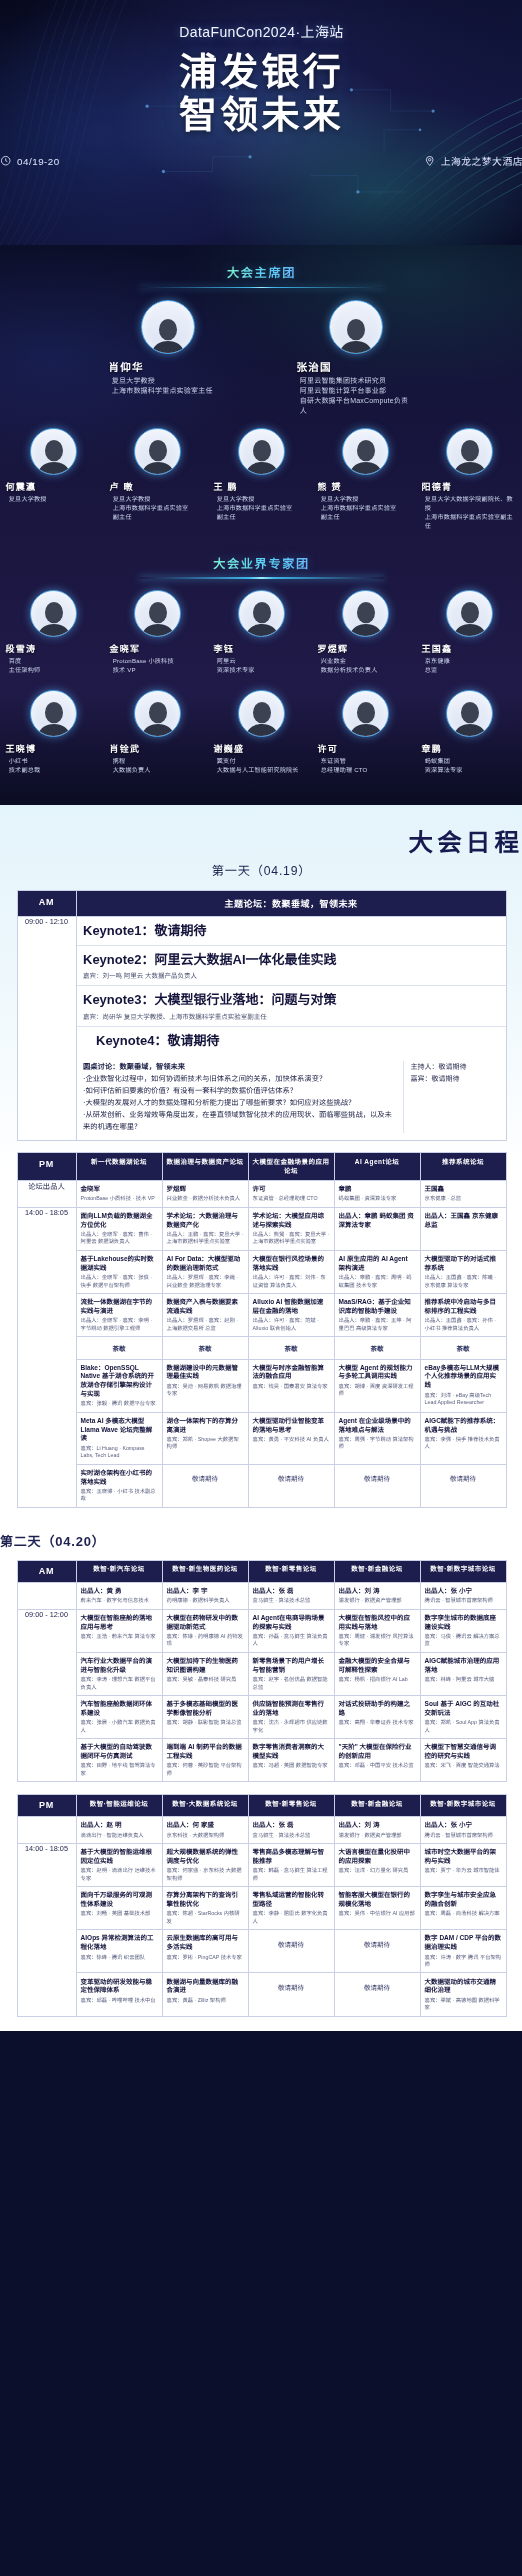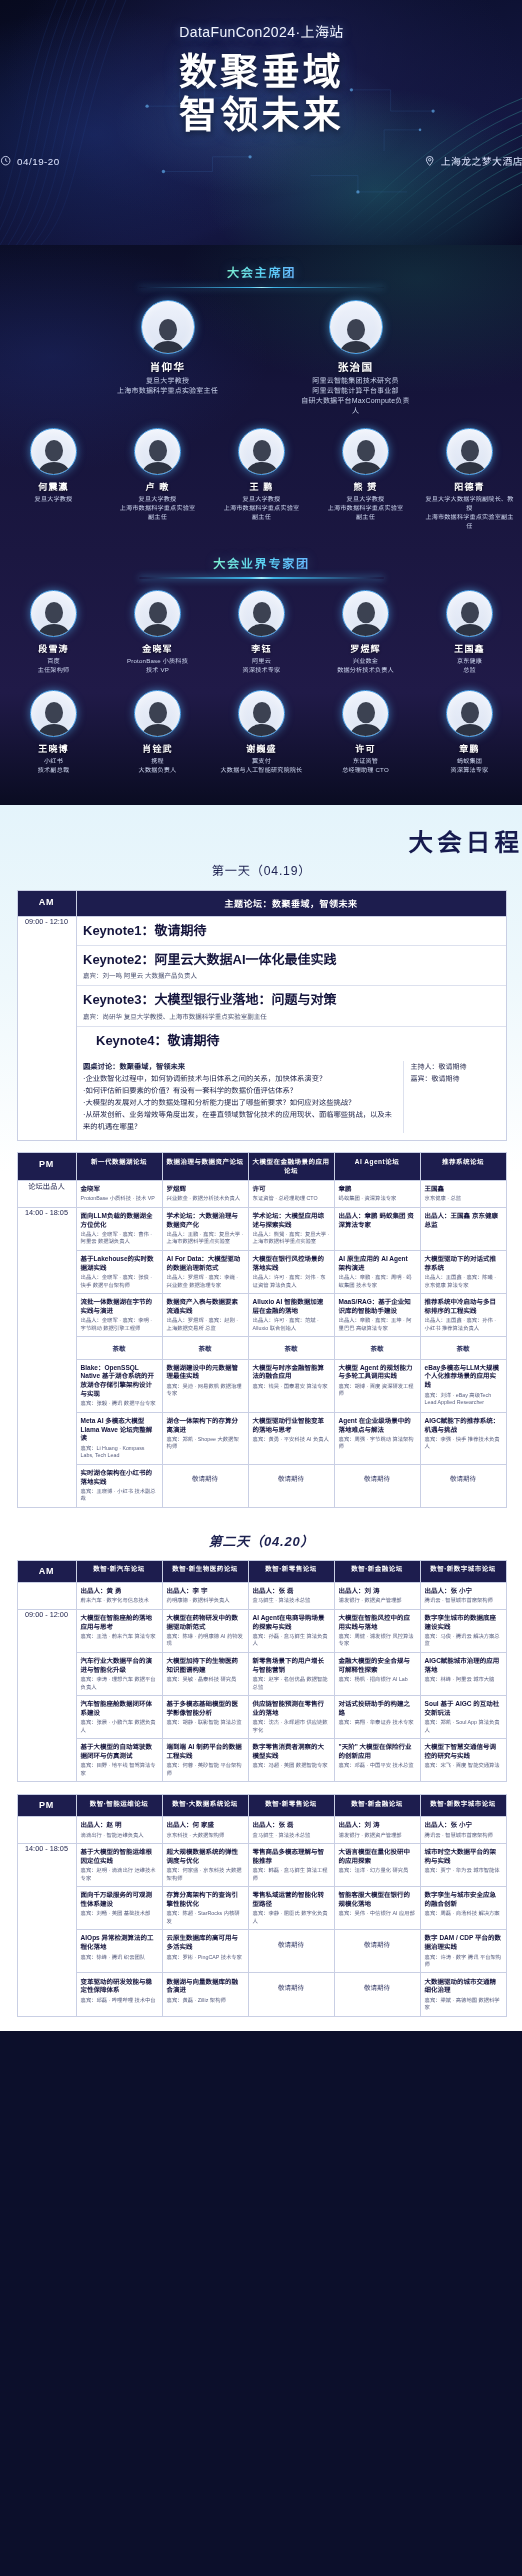--- a/index.html
+++ b/index.html
@@ -57,21 +57,21 @@
     text-shadow:0 0 11.4px rgba(90,200,240,.25);
   }
   .sec-rule {
     width:245px; height:1.6px; margin:5.7px auto 0;
     background:linear-gradient(90deg,transparent,#3fb6e8 45%,#9ff0ff 50%,#3fb6e8 55%,transparent);
     box-shadow:0 0 7.3px rgba(80,200,255,.7);
     border-radius:1.6px;
   }
   .row { display:flex; justify-content:center; gap:8px; margin-top:11.4px; }
   .row.r2 { margin-top:14.7px; }
-  .person { width:96px; text-align:center; }
+  .person { width:96px; }
   .person.wide { width:118px; }
   .avatar {
     width:47px; height:47px; margin:0 auto 4.9px; border-radius:50%;
     background:linear-gradient(180deg,#eef2fb,#dbe3f2);
     border:1.6px solid #4ea8ef;
     box-shadow:0 0 8.2px rgba(90,190,255,.55), inset 0 0 9.8px rgba(255,255,255,.6);
     overflow:hidden; position:relative;
   }
   .avatar.big { width:54px; height:54px; }
   .avatar .silhouette {
@@ -95,21 +95,21 @@
     width:523px; background:linear-gradient(180deg,#e4f4fb 0%,#eef8fc 14%,#ffffff 30%,#ffffff 100%);
     color:#14143c; padding:0 0 14.7px;
   }
   .agenda-head { text-align:center; padding:18px 0 11.4px; }
   .agenda-h1 {
     font-size:24.5px; font-weight:900; letter-spacing:4.1px; color:#161a4e;
     font-family:Liberation Mono, monospace;
     text-align:right;
   }
   .agenda-h2 { font-size:12.2px; font-weight:500; color:#1d2150; margin-top:3.3px; letter-spacing:0.8px; }
-  .day2-head { text-align:center; padding:19.6px 0 9.8px;font-style:italic; }
+  .day2-head { padding:19.6px 0 9.8px; }
   .day2-head .agenda-h2 { font-size:13px; font-weight:700; }
 
   table.sched { width:490px; margin:0 auto; border-collapse:collapse; table-layout:fixed; }
   table.sched td, table.sched th { border:0.8px solid #c9cfe4; vertical-align:top; }
   .band {
     background:#1d1d4e; color:#fff; text-align:center; font-weight:700;
     padding:5.7px 3.3px; font-size:9px; letter-spacing:0.5px;
   }
   .band.small { font-size:6.5px; font-weight:700; line-height:1.3; padding:4.9px 1.6px; }
   .band.ampm { width:59px; font-size:9px; letter-spacing:0.8px; }
@@ -197,21 +197,21 @@
         <circle cx="250" cy="96" r="1.6"></circle>
       <circle cx="514" cy="159" r="1.6"></circle>
         <circle cx="352" cy="142" r="1.6"></circle>
     </g>
     <ellipse cx="320" cy="150" rx="180" ry="90" fill="url(#glow)" opacity=".35"></ellipse>
   </svg>
 
   <div class="hero-title">DataFunCon2024·上海站</div>
 
   <div class="big-title">
-    <div class="big-line">数聚垂域</div>
+    <div class="big-line">浦发银行</div>
     <div class="big-line l2">智领未来</div>
   </div>
 
   <div class="meta-row">
     <div class="meta-item">
       <svg viewBox="0 0 24 24" fill="none" stroke="#dfe6ff" stroke-width="1.8">
         <circle cx="12" cy="12" r="9"></circle>
           <path d="M12 7v5l3.5 2"></path>
       </svg>
       <span>04/19-20</span>

